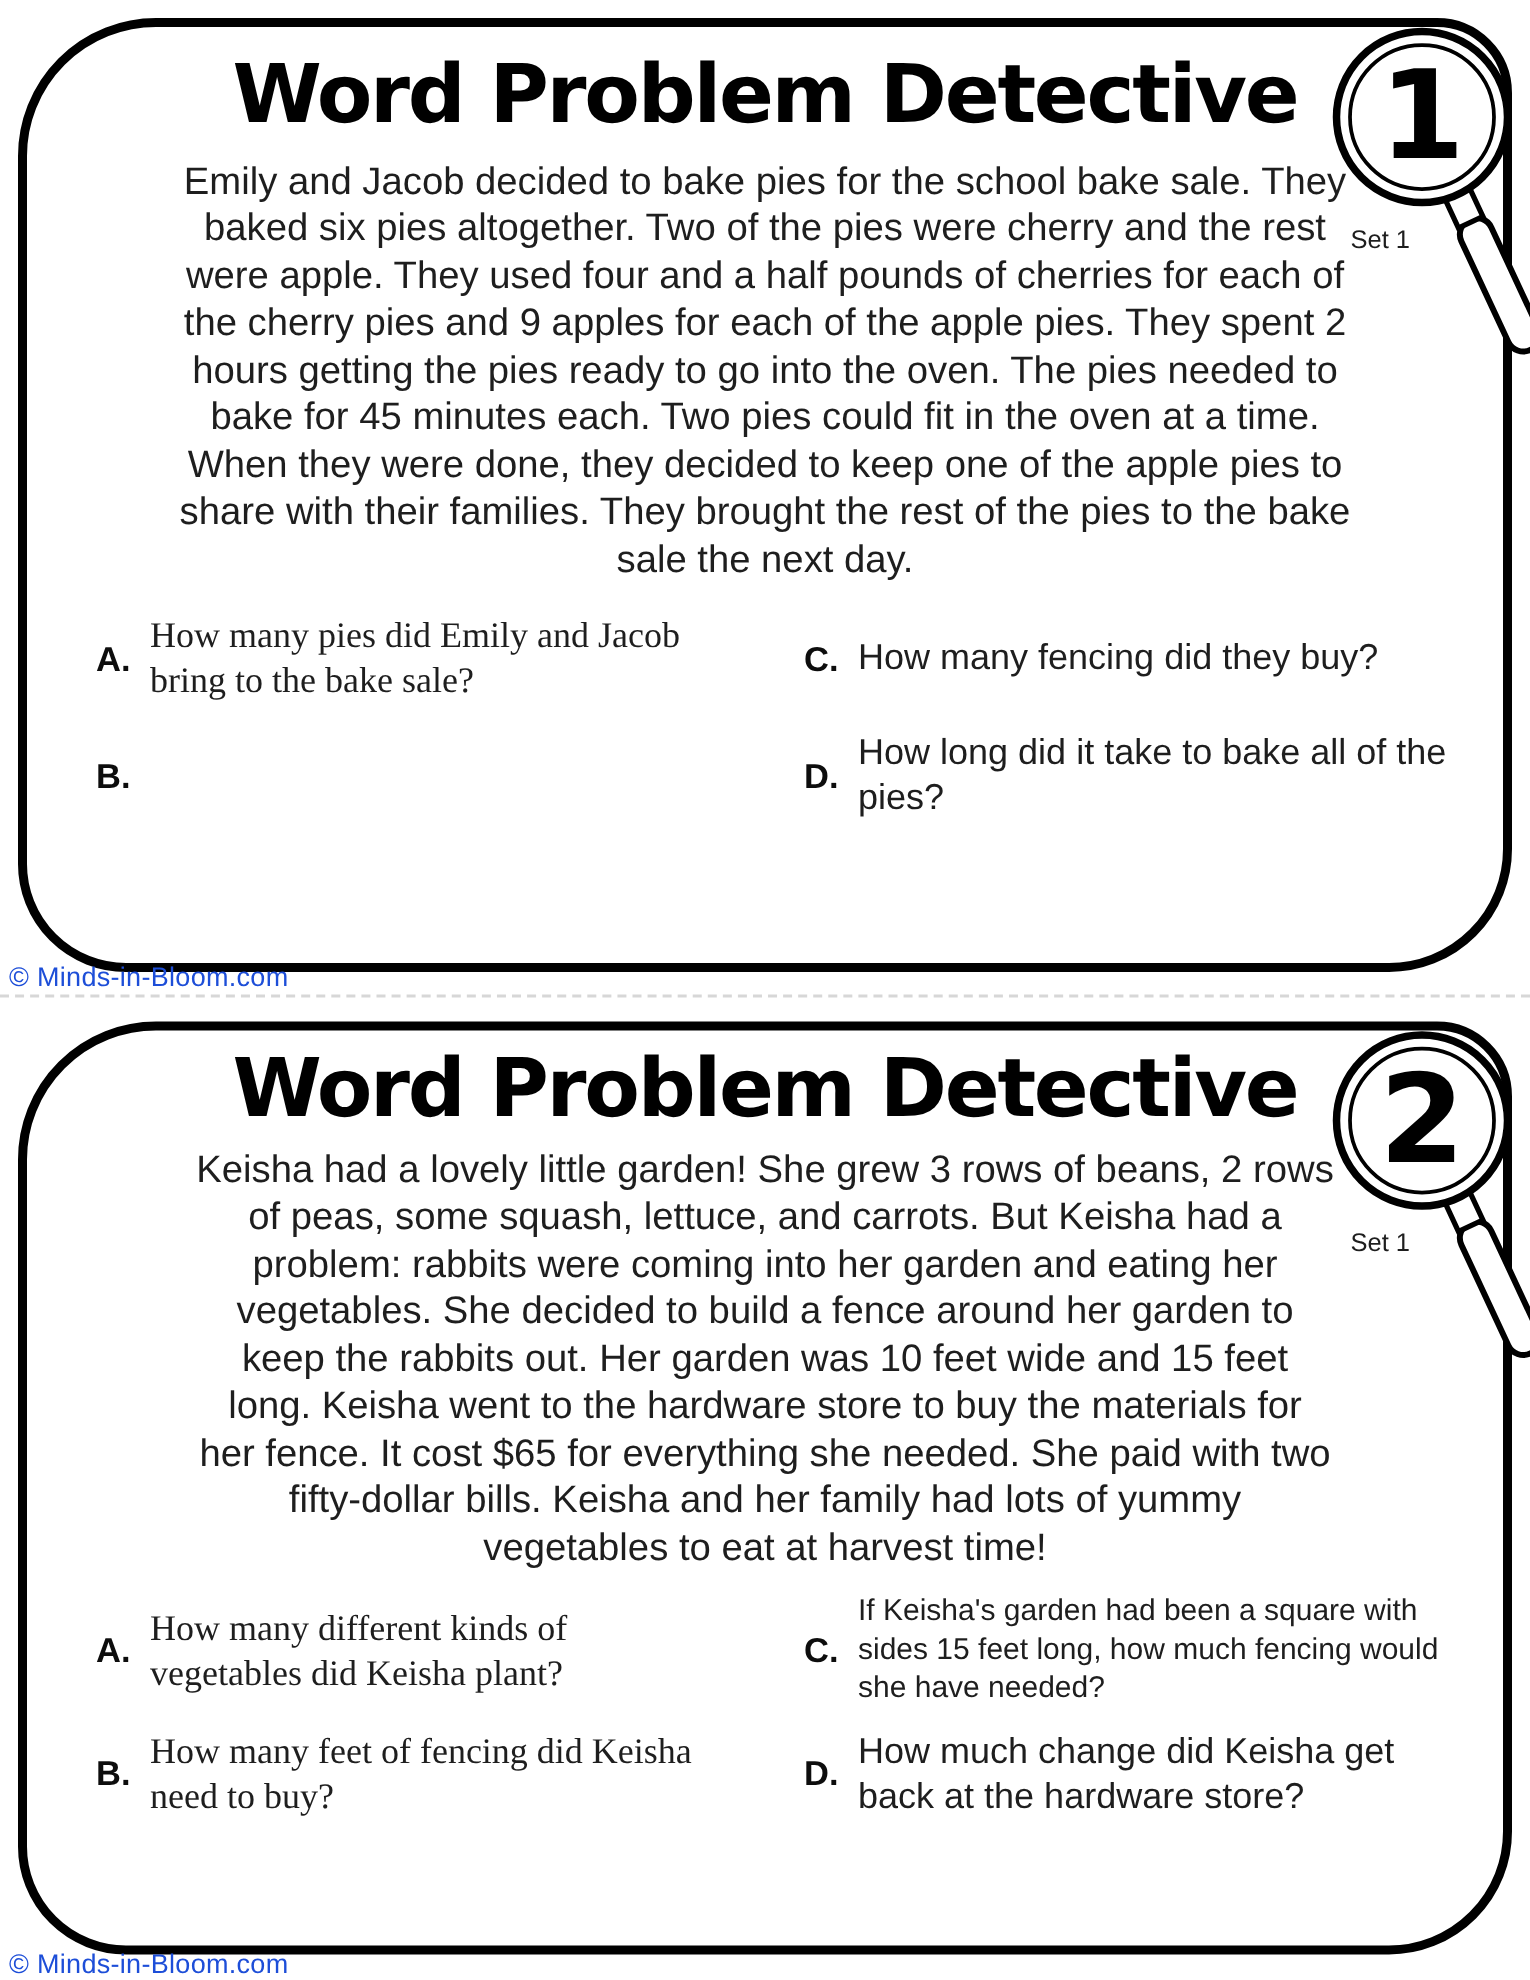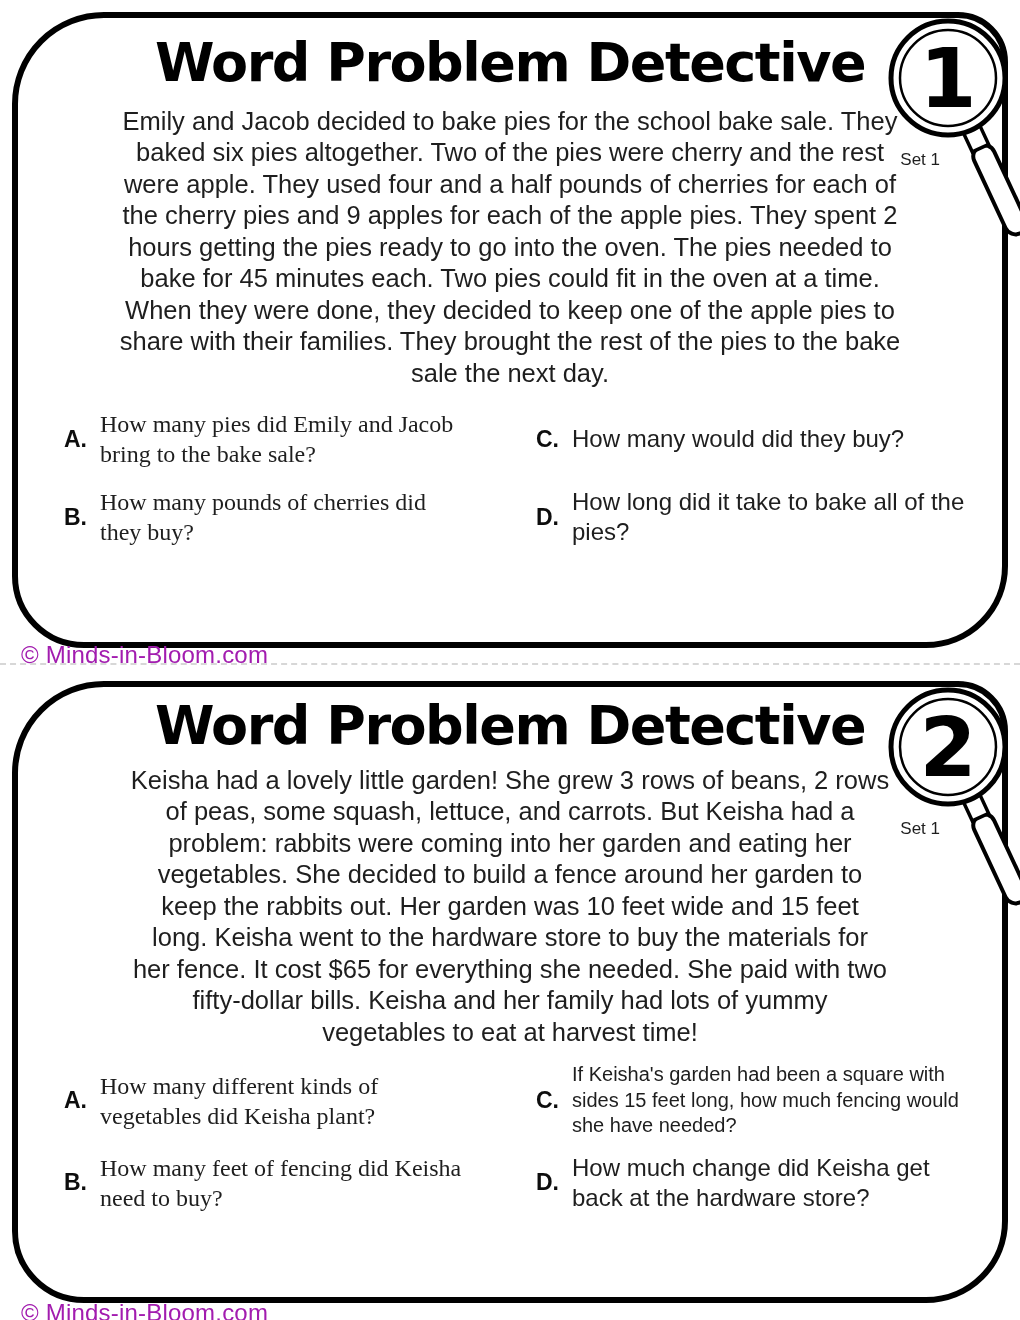--- a/index.html
+++ b/index.html
@@ -36,21 +36,21 @@
   }
   .card-2 .qgrid { margin-top:14px; row-gap:14px; }
   .q { display:flex; align-items:center; }
   .q-letter { flex:0 0 36px; width:36px; font-weight:bold; font-size:23px; color:#0d0d0d; }
   .q-text  { font-size:24px; line-height:1.25; color:#1e1e1e; }
   .q-left  .q-text { max-width:372px;font-family:Liberation Serif, serif; }
   .q-right .q-text { max-width:405px; }
   .q-small .q-text { font-size:20px; line-height:1.28; }
   .magnifier { position:absolute; top:-4px; left:856px; width:160px; height:245px; }
   .set-label { position:absolute; top:132px; right:62px; font-size:17px; color:#1e1e1e; }
-  .copyright { position:absolute; left:21px; font-size:24px; color:#a21caf; letter-spacing:0.2px; }
+  .copyright { position:absolute; left:6px; font-size:18px; color:#1d4ed8; letter-spacing:0.2px; }
   .copy-1 { top:641px; }
   .copy-2 { top:1299px; }
   .divider { position:absolute; left:0; top:663px; width:1020px; height:0; border-top:2px dashed #d7d7d7; }
   .mag-number {
     font-family:"DejaVu Sans", sans-serif; font-weight:bold; font-size:82px;
   }
 </style>
 </head>
 <body>
 
@@ -82,25 +82,24 @@
 share with their families. They brought the rest of the pies to the bake
 sale the next day.</div>
 
     <div class="qgrid">
       <div class="q q-left">
         <span class="q-letter">A.</span>
         <span class="q-text">How many pies did Emily and Jacob bring to the bake sale?</span>
       </div>
       <div class="q q-right">
         <span class="q-letter">C.</span>
-        <span class="q-text">How many would did they buy?</span>
+        <span class="q-text">How many fencing did they buy?</span>
       </div>
       <div class="q q-left">
         <span class="q-letter">B.</span>
-        <span class="q-text">How many pounds of cherries did they buy?</span>
       </div>
       <div class="q q-right">
         <span class="q-letter">D.</span>
         <span class="q-text">How long did it take to bake all of the pies?</span>
       </div>
     </div>
   </div>
 
   <div class="copyright copy-1">© Minds-in-Bloom.com</div>
   <div class="divider"></div>

